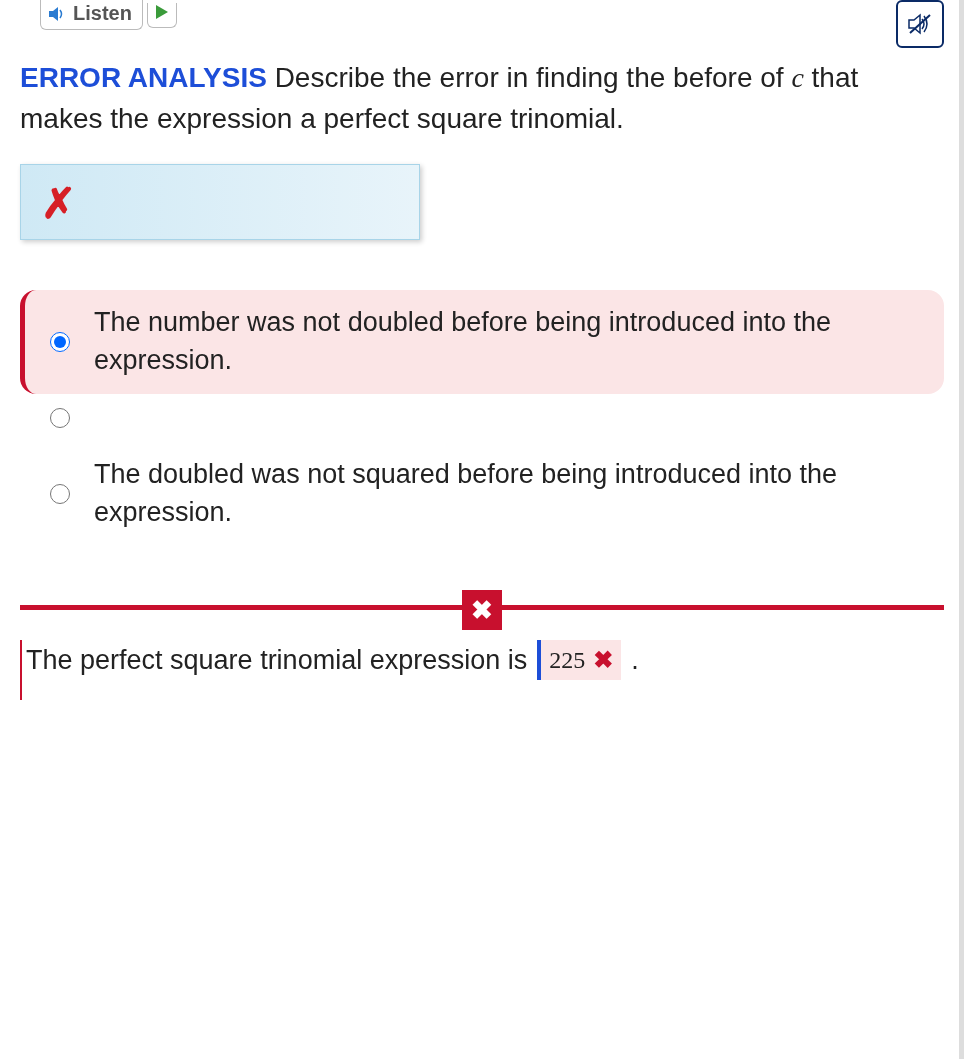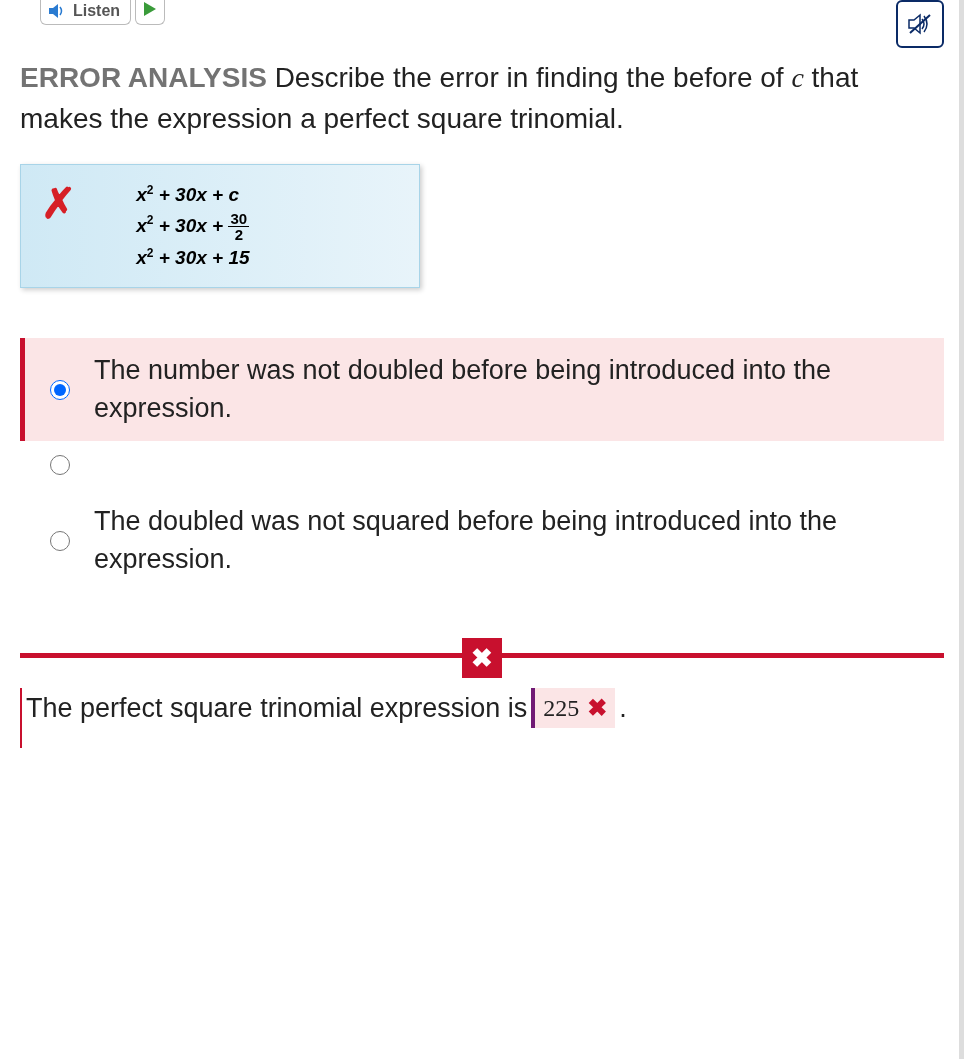--- a/index.html
+++ b/index.html
@@ -23,21 +23,21 @@
     margin-left: 40px;
   }
   .listen-btn {
     display: flex;
     align-items: center;
     gap: 6px;
     border: 1px solid #bbb;
     border-top: none;
     border-radius: 0 0 6px 6px;
     padding: 2px 10px 4px 8px;
-    font-size: 16px;
+    font-size: 20px;
     font-weight: bold;
     color: #555;
     background: #fff;
   }
   .play-btn {
     border: 1px solid #bbb;
     border-top: none;
     border-radius: 0 0 6px 6px;
     padding: 2px 8px 4px 8px;
     background: #fff;
@@ -55,21 +55,21 @@
   }
   .content {
     padding: 10px 20px 0 20px;
   }
   .question-text {
     font-size: 28px;
     line-height: 1.45;
     color: #222;
   }
   .error-analysis {
-    color: #737373;
+    color: #1d4ed8;
     font-weight: bold;
   }
   .math-var {
     font-family: Georgia, 'Times New Roman', serif;
     font-style: italic;
   }
   .work-box {
     margin-top: 25px;
     width: 400px;
     background: linear-gradient(to right, #cfe9f5, #e8f4fa);
@@ -111,20 +111,21 @@
     margin-top: 50px;
   }
   .option {
     display: flex;
     align-items: center;
     gap: 24px;
     padding: 14px 10px 14px 30px;
     font-size: 27px;
     color: #222;
     line-height: 1.4;
+    border-radius: 16px;
   }
   .option input[type="radio"] {
     width: 20px;
     height: 20px;
     flex-shrink: 0;
     margin: 0;
     accent-color: #0066ff;
   }
   .option.selected {
     background: #fbe5e6;
@@ -153,26 +154,26 @@
     font-weight: bold;
   }
   .answer-box {
     border-left: 2px solid #c8102e;
     padding: 0 0 20px 4px;
     font-size: 27px;
     color: #222;
     display: flex;
     align-items: center;
     flex-wrap: wrap;
-    gap: 4px;
+    gap: 10px;
     min-height: 60px;
   }
   .answer-value {
     background: #fbe5e6;
-    border-left: 4px solid #701a75;
+    border-left: 4px solid #1d4ed8;
     padding: 6px 8px;
     font-family: Georgia, 'Times New Roman', serif;
     font-size: 24px;
     display: inline-flex;
     align-items: center;
     gap: 8px;
   }
   .answer-value .wrong-mark {
     color: #c8102e;
     font-weight: bold;
@@ -215,31 +216,20 @@
   </div>
 </div>
 
 <div class="content">
   <div class="question-text">
     <span class="error-analysis">ERROR ANALYSIS</span><span>  Describe the error in finding the before of </span><span class="math-var">c</span><span> that makes the expression a perfect square trinomial.</span>
   </div>
 
   <div class="work-box">
     <div class="red-x">✗</div>
-    <div class="work-lines">
-      <div class="line">
-        <span>x</span><sup>2</sup><span> + 30x + c</span>
-      </div>
-      <div class="line">
-        <span>x</span><sup>2</sup><span> + 30x + </span><span class="frac"><span class="num">30</span><span class="den">2</span></span>
-      </div>
-      <div class="line">
-        <span>x</span><sup>2</sup><span> + 30x + 15</span>
-      </div>
-    </div>
   </div>
 
   <div class="options">
 
   <label class="option selected">
         <input type="radio" name="answer" checked="" style="">
         <span>The number was not doubled before being introduced into the expression.</span>
       </label>
       <label class="option">
         <input type="radio" name="answer" style="">

